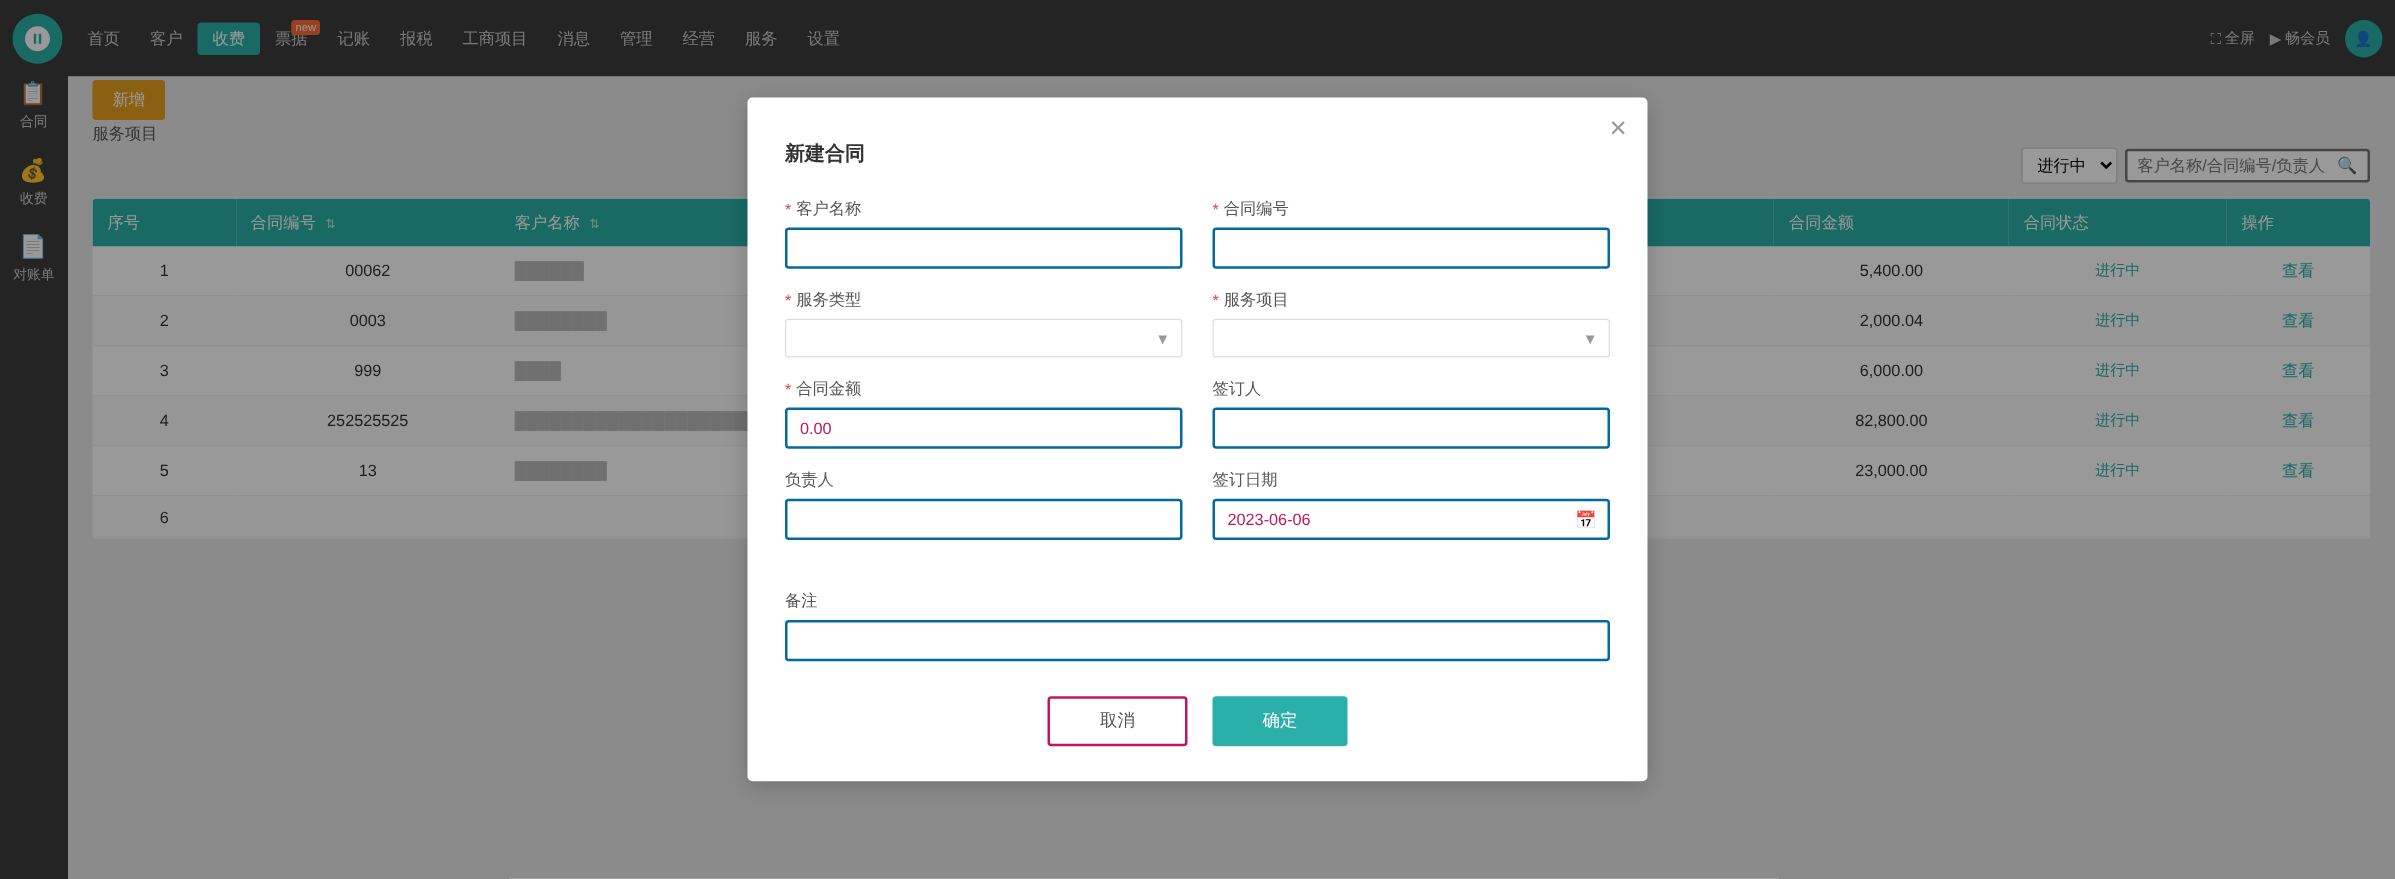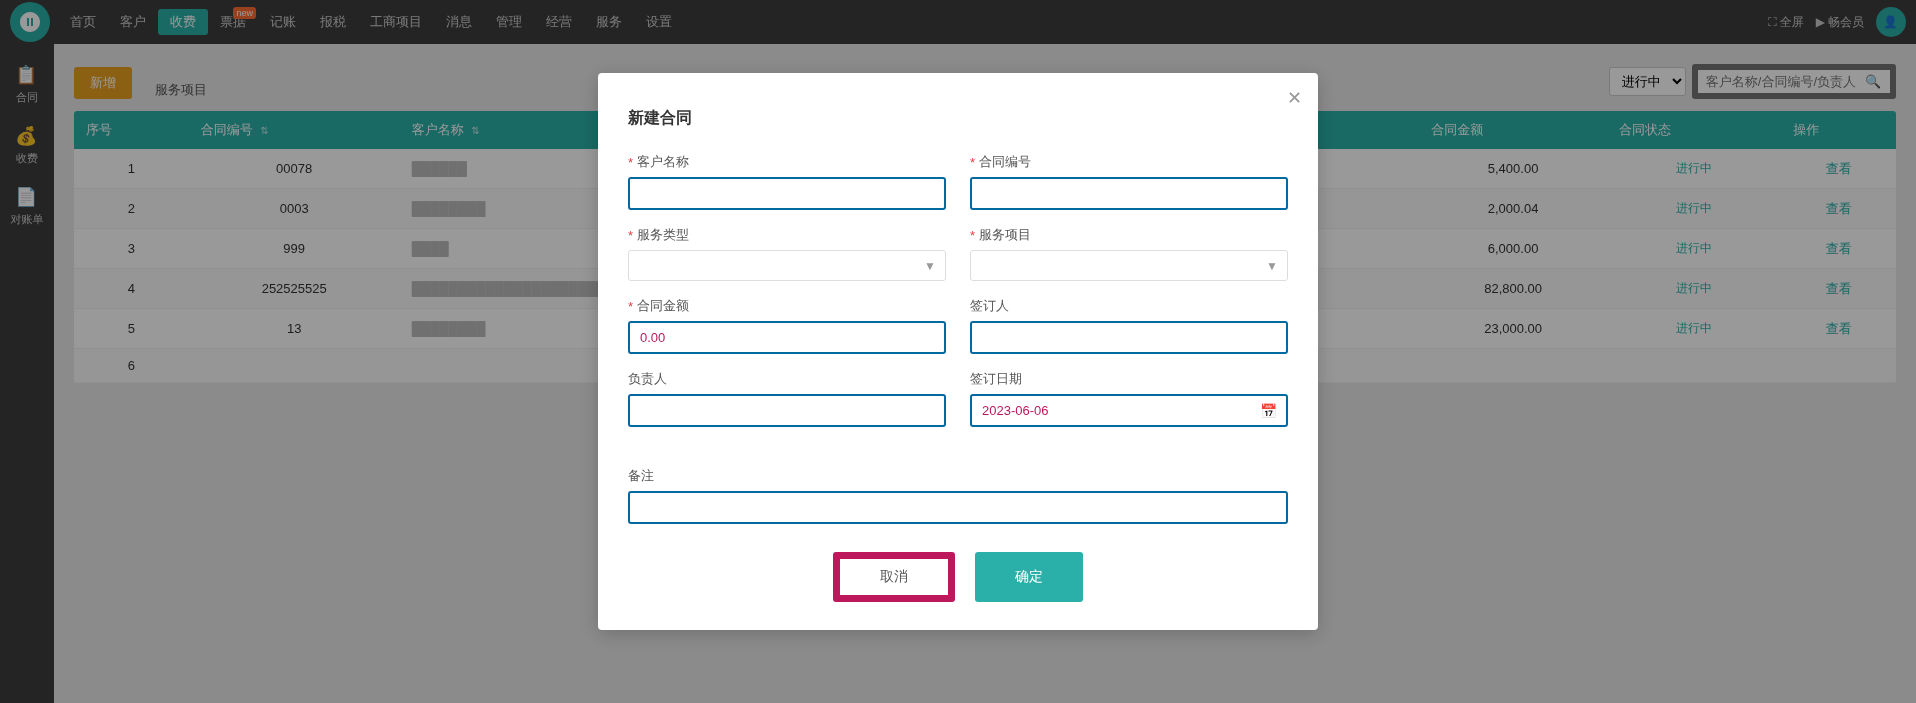--- a/index.html
+++ b/index.html
@@ -1,21 +1,21 @@
 <!DOCTYPE html>
 <html><head>
   <meta charset="utf-8">
   <style>
     * { box-sizing: border-box; margin: 0; padding: 0; }
     body { font-family: "Microsoft YaHei", "PingFang SC", sans-serif; font-size: 13px; background: #e8e8e8; }
 
     
     .top-nav {
       display: flex; align-items: center;
-      background: #3d3d3d; height: 44px; padding: 0 10px;
+      background: #3d3d3d; height: 61px; padding: 0 10px;
       position: fixed; top: 0; left: 0; right: 0; z-index: 100;
     }
     .top-nav-logo {
       width: 40px; height: 40px; background: #2ab0a8;
       border-radius: 50%; display: flex; align-items: center; justify-content: center;
       margin-right: 8px; flex-shrink: 0;
     }
     .top-nav-logo svg { width: 24px; height: 24px; }
     .top-nav-items { display: flex; align-items: center; flex: 1; }
     .nav-item {
@@ -50,34 +50,34 @@
     }
     .sidebar-item .icon { font-size: 18px; }
 
     
     .main-content {
       margin-top: 44px; margin-left: 54px; padding: 20px; min-height: calc(100vh - 44px);
       background: #e8e8e8;
     }
 
     
-    .toolbar { display: flex; align-items: flex-end; gap: 23px; margin-bottom: 12px; }
+    .toolbar { display: flex; align-items: flex-start; gap: 2px; margin-bottom: 12px; flex-direction: column; }
     .btn-new {
       background: #e8a020; color: #fff; border: none;
       padding: 7px 16px; border-radius: 3px; cursor: pointer; font-size: 13px;
     }
     .toolbar-label { color: #555; font-size: 13px; }
     .toolbar-right { margin-left: auto; display: flex; align-items: center; gap: 6px; }
     .status-select {
       padding: 5px 8px; border: 1px solid #ccc; border-radius: 3px;
       background: #fff; font-size: 13px; cursor: pointer;
     }
     .search-box {
       display: flex; align-items: center;
-      border: 6px solid #737373; border-radius: 3px; background: #fff; padding: 4px 8px;
+      border: 2px solid #737373; border-radius: 3px; background: #fff; padding: 4px 8px;
     }
     .search-box input { border: none; outline: none; font-size: 13px; width: 160px; }
 
     
     .table-wrap { background: #fff; border-radius: 3px; overflow: hidden; }
     table { width: 100%; border-collapse: collapse; }
     thead tr { background: #2ab0a8; color: #fff; }
     thead th { padding: 10px 12px; text-align: left; font-weight: normal; font-size: 13px; }
     tbody tr { border-bottom: 1px solid #f0f0f0; }
     tbody tr:nth-child(even) { background: #fafafa; }
@@ -128,21 +128,21 @@
       padding: 7px 28px 7px 10px; font-size: 13px; appearance: none;
       background: #fff; outline: none; color: #333; cursor: pointer;
     }
     .date-wrap { position: relative; }
     .date-wrap .cal-icon {
       position: absolute; right: 10px; top: 50%; transform: translateY(-50%);
       color: #999; pointer-events: none; font-size: 14px;
     }
     .modal-footer { display: flex; justify-content: center; gap: 20px; margin-top: 28px; }
     .btn-cancel {
-      padding: 9px 40px; border: 7px solid #be185d; border-radius: 3px;
+      padding: 9px 40px; border: 2px solid #be185d; border-radius: 3px;
       background: #fff; color: #555; cursor: pointer; font-size: 14px;
     }
     .btn-confirm {
       padding: 9px 40px; border: none; border-radius: 3px;
       background: #2ab0a8; color: #fff; cursor: pointer; font-size: 14px;
     }
   </style>
 </head>
 <body>
 
@@ -227,21 +227,21 @@
           <th>服务项目 <span class="sort-icon">⇅</span></th>
           <th>服务期限起止 <span class="sort-icon">⇅</span></th>
           <th>合同金额</th>
           <th>合同状态</th>
           <th>操作</th>
         </tr>
       </thead>
       <tbody id="table-body">
       <tr>
       <td class="center">1</td>
-      <td class="center">00078</td>
+      <td class="center">00062</td>
       <td><span class="blurred">██████</span></td>
       <td>小规模记账</td>
       <td>202305-202404</td>
       <td class="center">5,400.00</td>
       <td class="center">
         <span class="status-badge">进行中</span>
       </td>
       <td class="center">
         <button class="btn-view">查看</button>
       </td>

